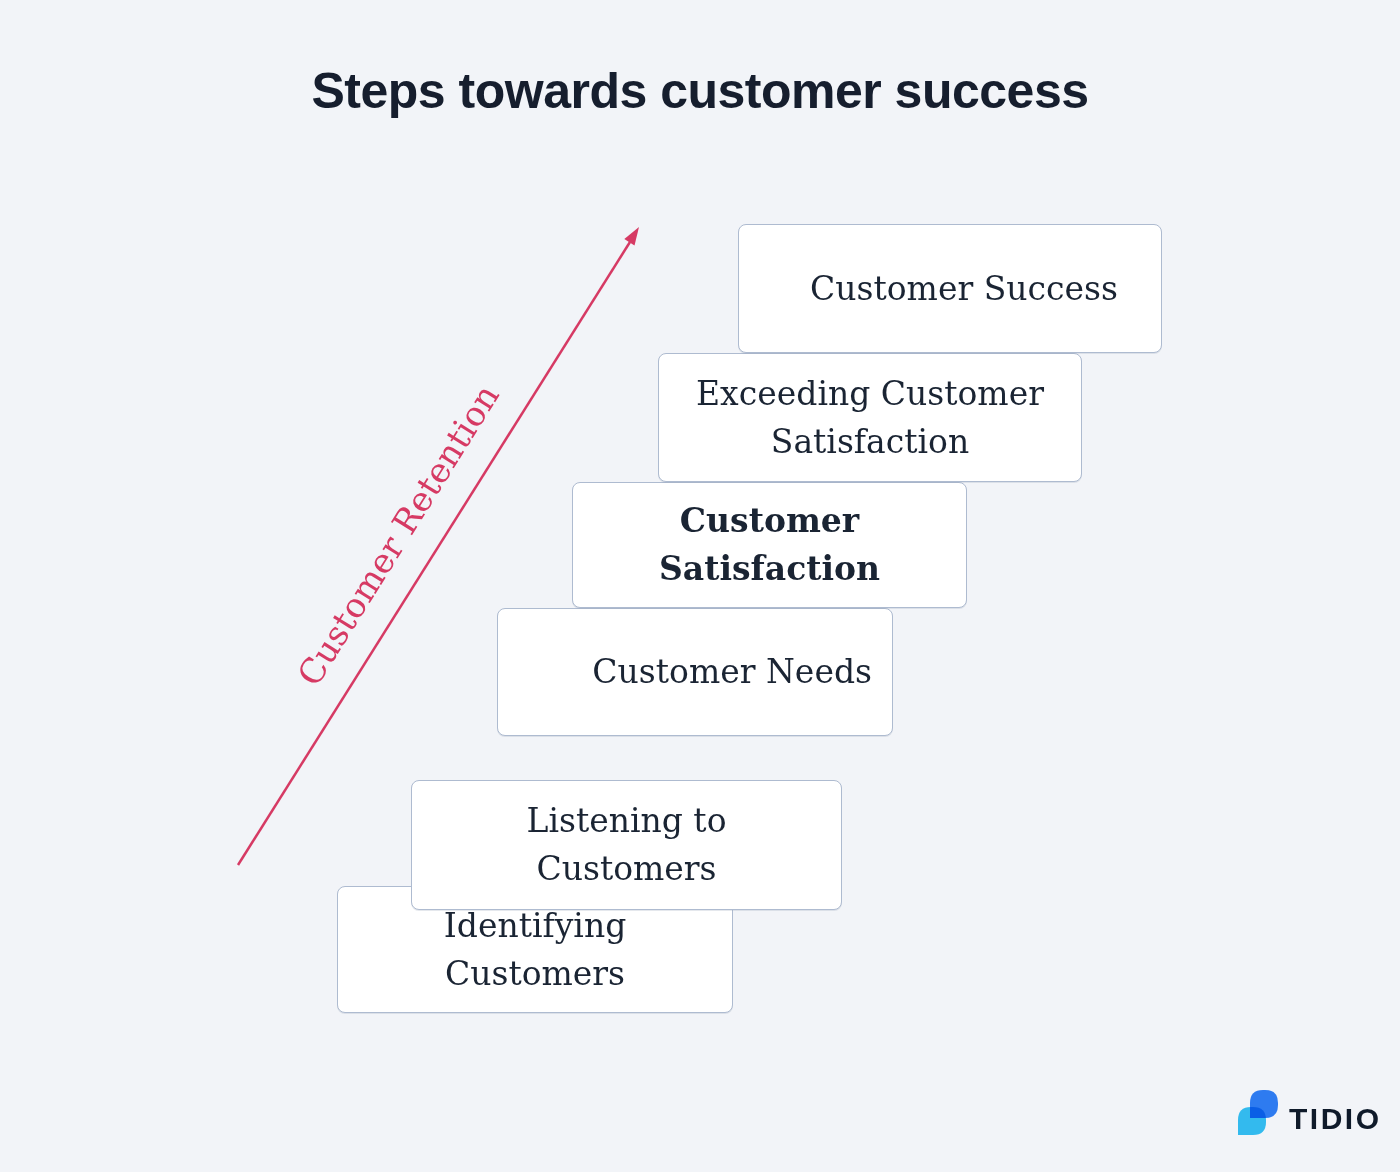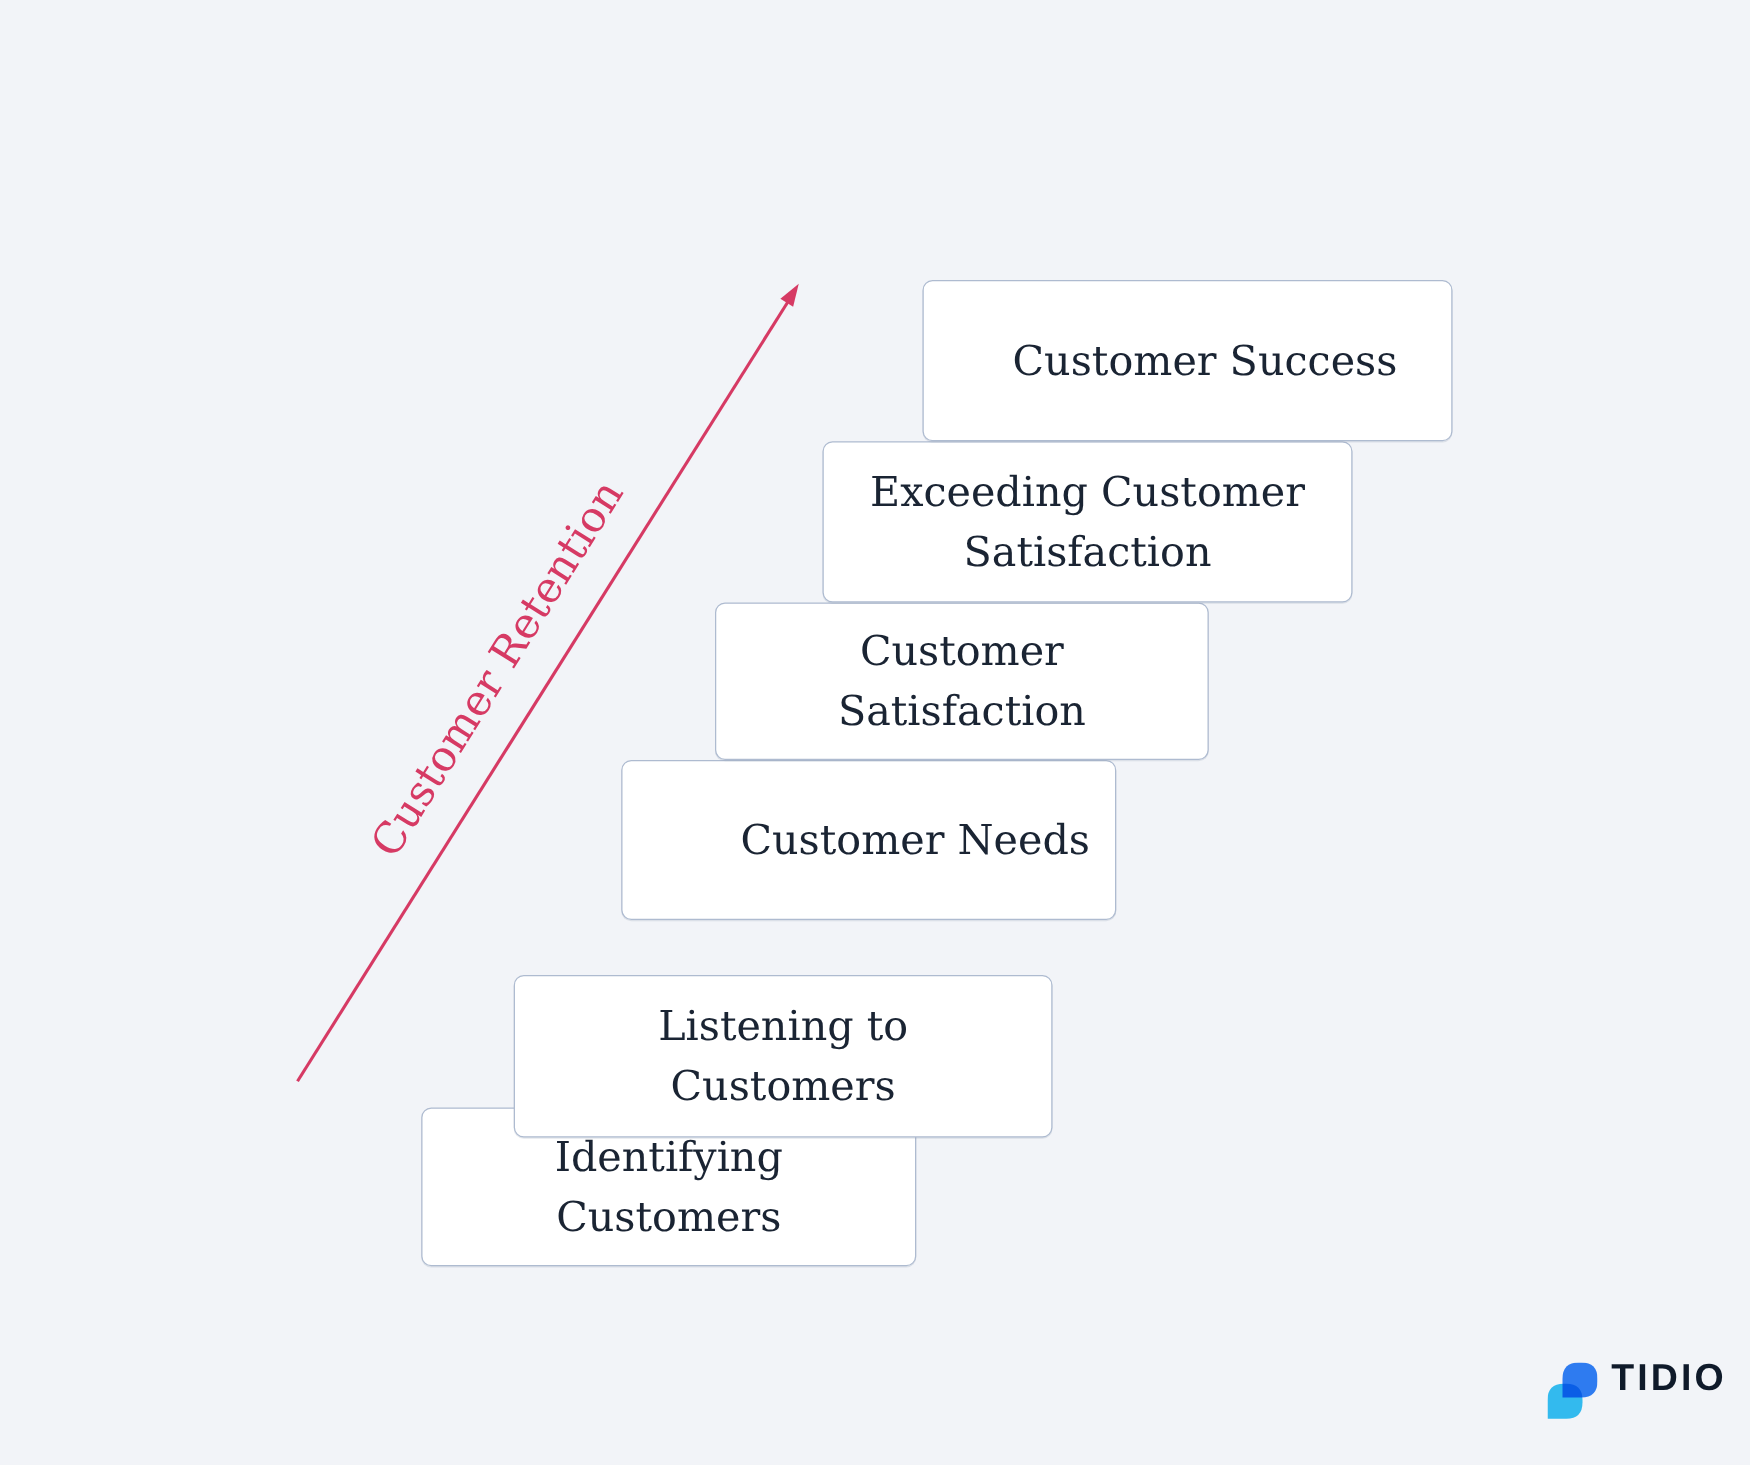--- a/index.html
+++ b/index.html
@@ -65,32 +65,32 @@
     text-align: center;
     font-family: "DejaVu Serif", "Liberation Serif", serif;
     font-size: 33px;
     line-height: 1.45;
     color: #1a2433;
     padding: 0 20px;
     box-shadow: 0 1px 0 rgba(150,165,185,0.25);
   }
   .step-1 { left: 738px; top: 224px; width: 424px; height: 129px; z-index: 6; padding-left: 48px; }
   .step-2 { left: 658px; top: 353px; width: 424px; height: 129px; z-index: 5; }
-  .step-3 { left: 572px; top: 482px; width: 395px; height: 126px; z-index: 4; }
+  .step-3 { left: 572px; top: 482px; width: 395px; height: 126px; z-index: 4; font-weight: bold; }
   .step-4 { left: 497px; top: 608px; width: 396px; height: 128px; z-index: 3; justify-content: flex-end; }
   .step-5 { left: 411px; top: 736px; width: 431px; height: 130px; z-index: 2; margin-top: 44px; }
   .step-6 { left: 337px; top: 866px; width: 396px; height: 127px; z-index: 1; margin-top: 20px; }
 
   
   .logo {
     position: absolute;
     left: 1238px;
     top: 1090px;
     display: flex;
-    align-items: flex-start;
+    align-items: flex-end;
     gap: 11px;
   }
   .logo-mark {
     width: 40px;
     height: 46px;
     display: block;
   }
   .logo-text {
     font-family: "Liberation Sans", sans-serif;
     font-size: 30px;
@@ -98,20 +98,21 @@
     letter-spacing: 2.5px;
     color: #0f1a2a;
     margin-top: -4px;
   }
 </style>
 </head>
 <body>
 
 <div class="canvas">
 
+  <h1 class="title">Steps towards customer success</h1>
 
   <svg class="arrow-svg" viewBox="0 0 1400 1172" xmlns="http://www.w3.org/2000/svg">
     <line x1="238" y1="865" x2="630" y2="242" stroke="#d63a64" stroke-width="2.5"></line>
     <polygon points="639,227 634.5,245.4 624.3,239" fill="#d63a64"></polygon>
   </svg>
 
   <div class="arrow-label">Customer Retention</div>
 
   <div class="step step-1">
     <span>Customer Success</span>

